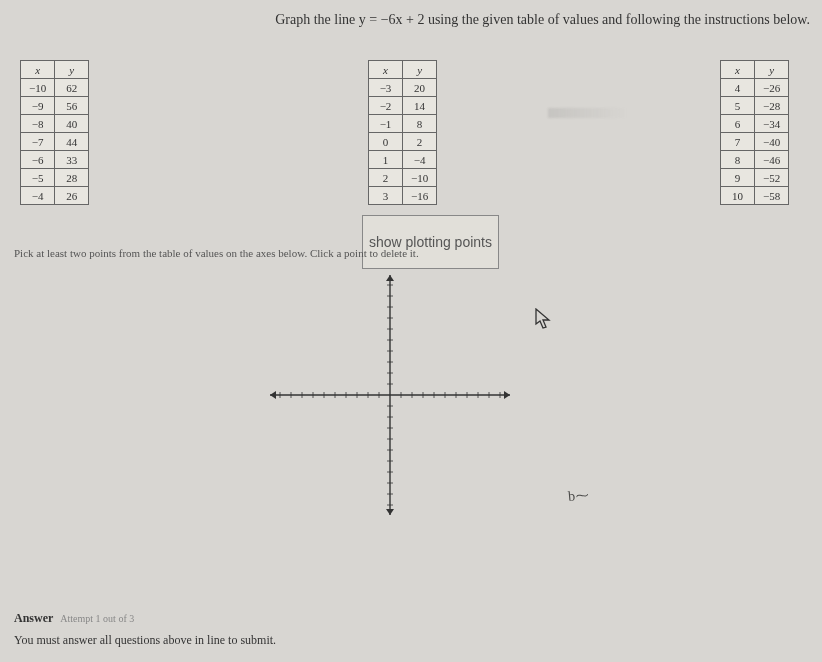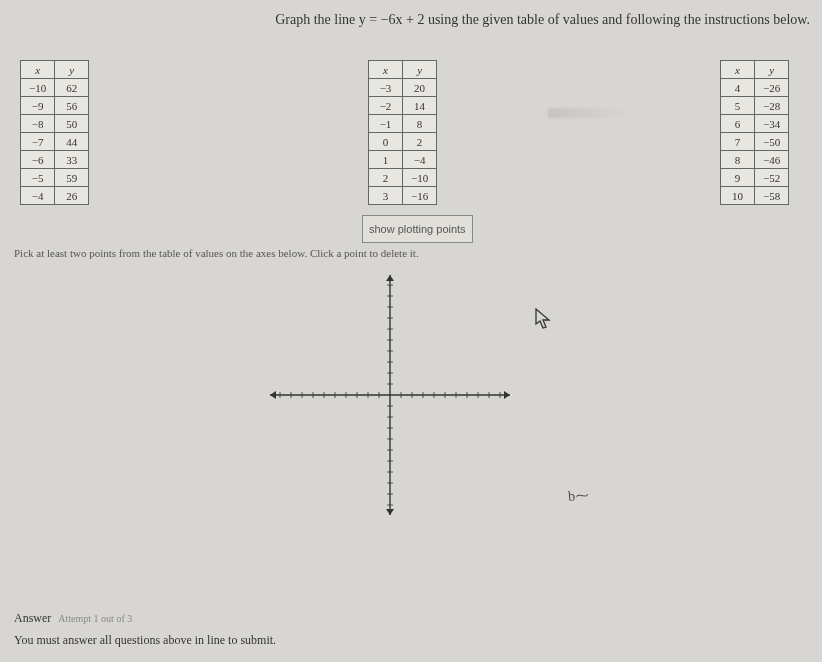--- a/index.html
+++ b/index.html
@@ -29,22 +29,22 @@
   .data-table tr:first-child td { font-style: italic; }
   .left-table { position: absolute; left: 20px; top: 60px; }
   .mid-table  { position: absolute; left: 368px; top: 60px; }
   .right-table{ position: absolute; left: 720px; top: 60px; }
   .show-btn {
     position: absolute;
     left: 362px;
     top: 215px;
     border: 1px solid #888;
     background: #e1dfd9;
-    padding: 7px 6px;
-    font-size: 11px;
+    padding: 18px 6px;
+    font-size: 14px;
     color: #555;
     cursor: pointer;
   }
   .pick-text {
     position: absolute;
     left: 14px;
     top: 247px;
     font-size: 11px;
     color: #555;
     text-align: right;
@@ -56,21 +56,21 @@
     width: 260px;
     height: 260px;
   }
   .graph-svg { width: 100%; height: 100%; }
   .answer-block {
     position: absolute;
     left: 14px;
     bottom: 36px;
     font-size: 12px;
   }
-  .answer-label { font-weight: normal; color: #333; }
+  .answer-label { font-weight: bold; color: #333; }
   .attempt { font-size: 10px; color: #888; margin-left: 4px; text-align: center; }
   .submit-text {
     position: absolute;
     left: 14px;
     bottom: 14px;
     font-size: 12px;
     color: #333;
   }
   .cursor {
     position: absolute;
@@ -109,33 +109,33 @@
   <tr>
         <td>−10</td>
         <td>62</td>
       </tr>
   <tr>
         <td>−9</td>
         <td>56</td>
       </tr>
   <tr>
         <td>−8</td>
-        <td>50</td>
+        <td>40</td>
       </tr>
   <tr>
         <td>−7</td>
         <td>44</td>
       </tr>
   <tr>
         <td>−6</td>
         <td>33</td>
       </tr>
   <tr>
         <td>−5</td>
-        <td>59</td>
+        <td>28</td>
       </tr>
   <tr>
         <td>−4</td>
         <td>26</td>
       </tr>
 </tbody>
   </table>
 
 <table class="data-table mid-table">
   <tbody>
@@ -187,21 +187,21 @@
   <tr>
         <td>5</td>
         <td>−28</td>
       </tr>
   <tr>
         <td>6</td>
         <td>−34</td>
       </tr>
   <tr>
         <td>7</td>
-        <td>−50</td>
+        <td>−40</td>
       </tr>
   <tr>
         <td>8</td>
         <td>−46</td>
       </tr>
   <tr>
         <td>9</td>
         <td>−52</td>
       </tr>
   <tr>

